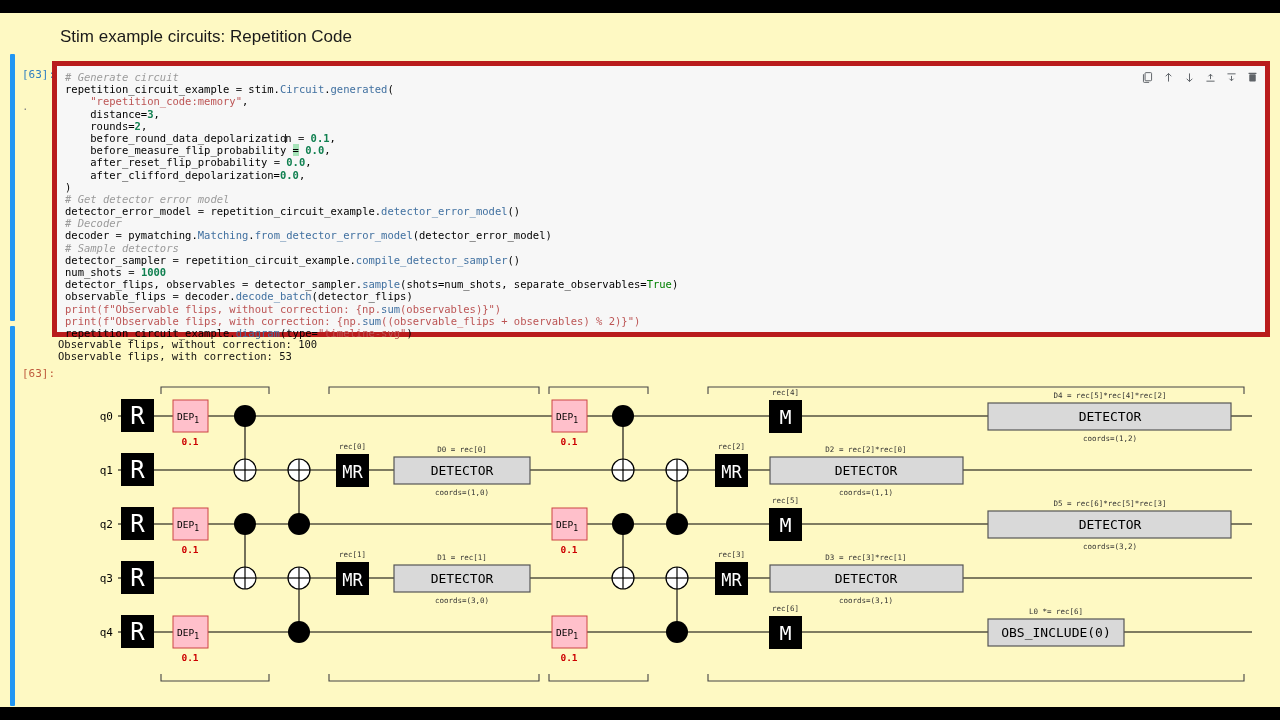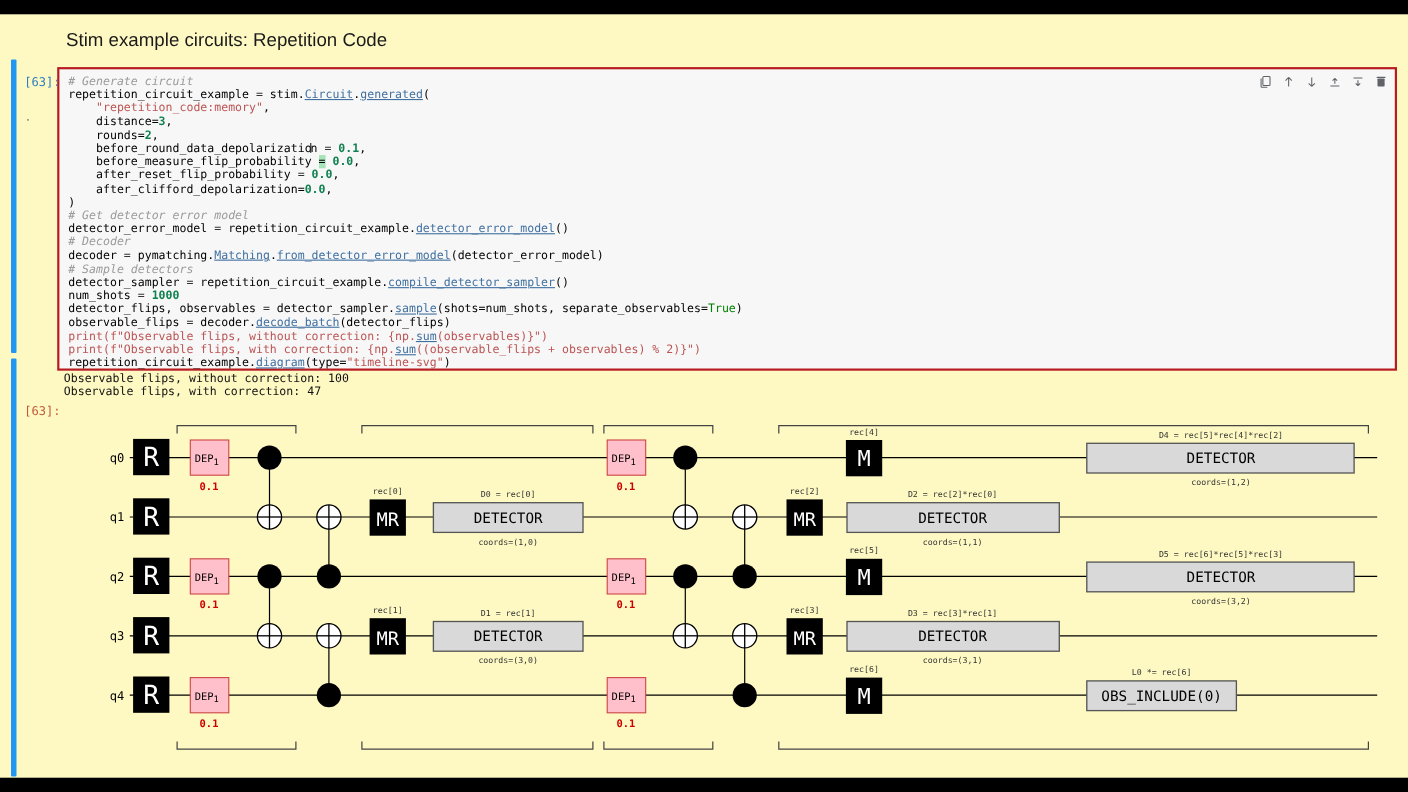--- a/index.html
+++ b/index.html
@@ -25,42 +25,42 @@
   
   .prompt {
     position:absolute; font-family:"DejaVu Sans Mono","Liberation Mono",monospace;
     font-size:11px; color:#307fc1;
   }
   .prompt.out { color:#bf5b3d; }
 
   
   .code-cell {
     position:absolute; left:52px; top:48px; width:1218px; height:276px;
-    background:#f7f7f7; border:2px solid #b91c1c;
+    background:#f7f7f7; border:5px solid #b91c1c;
   }
   .code-toolbar {
     position:absolute; right:4px; top:3px; display:flex; gap:4px; align-items:center;
   }
   .tb-ico {
     width:17px; height:17px; display:flex; align-items:center; justify-content:center;
     color:#5f6368; cursor:pointer; border-radius:2px;
   }
   .tb-ico svg { display:block; }
 
   .code-body {
     position:absolute; left:8px; top:5px; right:0;
     font-family:"DejaVu Sans Mono","Liberation Mono",monospace;
     font-size:10.5px; line-height:12.2px; white-space:pre; color:#000;
   }
   .code-body .ln { height:12.2px; }
   .cm  { color:#9a9a9a; font-style:italic; }   
   .st  { color:#bc5454; }                       
   .nu  { color:#108050; font-weight:bold; }     
   .kw  { color:#008000; font-weight:normal; }     
-  .fn  { color:#4070a0;text-decoration:underline; }                       
+  .fn  { color:#4070a0; }                       
   .op  { color:#333; }
   .sel { background:#a6e3b8; }
   .caret { display:inline-block; width:0; border-left:1px solid #222; height:9px; vertical-align:-1px; margin:0 -1px; }
 
   
   .stdout {
     position:absolute; left:58px; top:326px;
     font-family:"DejaVu Sans Mono","Liberation Mono",monospace;
     font-size:10.5px; line-height:11.5px; color:#111; white-space:pre;
   }
@@ -119,21 +119,21 @@
           <rect x="4" y="4" width="8" height="9" rx="1"></rect>
             <rect x="3" y="2.3" width="10" height="1.4" rx="0.5"></rect>
         </svg>
       </div>
     </div>
 
     <div class="code-body"><div class="ln"><span class="cm"># Generate circuit</span></div><div class="ln">repetition_circuit_example <span class="op">=</span> stim.<span class="fn">Circuit</span>.<span class="fn">generated</span>(</div><div class="ln">    <span class="st">"repetition_code:memory"</span>,</div><div class="ln">    distance=<span class="nu">3</span>,</div><div class="ln">    rounds=<span class="nu">2</span>,</div><div class="ln">    before_round_data_depolarizatio<span class="caret"></span>n <span class="op">=</span> <span class="nu">0.1</span>,</div><div class="ln">    before_measure_flip_probability <span class="sel">=</span> <span class="nu">0.0</span>,</div><div class="ln">    after_reset_flip_probability <span class="op">=</span> <span class="nu">0.0</span>,</div><div class="ln">    after_clifford_depolarization=<span class="nu">0.0</span>,</div><div class="ln">)</div><div class="ln"><span class="cm"># Get detector error model</span></div><div class="ln">detector_error_model <span class="op">=</span> repetition_circuit_example.<span class="fn">detector_error_model</span>()</div><div class="ln"><span class="cm"># Decoder</span></div><div class="ln">decoder <span class="op">=</span> pymatching.<span class="fn">Matching</span>.<span class="fn">from_detector_error_model</span>(detector_error_model)</div><div class="ln"><span class="cm"># Sample detectors</span></div><div class="ln">detector_sampler <span class="op">=</span> repetition_circuit_example.<span class="fn">compile_detector_sampler</span>()</div><div class="ln">num_shots <span class="op">=</span> <span class="nu">1000</span></div><div class="ln">detector_flips, observables <span class="op">=</span> detector_sampler.<span class="fn">sample</span>(shots=num_shots, separate_observables=<span class="kw">True</span>)</div><div class="ln">observable_flips <span class="op">=</span> decoder.<span class="fn">decode_batch</span>(detector_flips)</div><div class="ln"><span class="st">print(f"Observable flips, without correction: {np.</span><span class="fn">sum</span><span class="st">(observables)}")</span></div><div class="ln"><span class="st">print(f"Observable flips, with correction: {np.</span><span class="fn">sum</span><span class="st">((observable_flips + observables) % 2)}")</span></div><div class="ln">repetition_circuit_example.<span class="fn">diagram</span>(type=<span class="st">"timeline-svg"</span>)</div></div>
   </div>
 
   <div class="stdout"><span>Observable flips, without correction: 100</span>
-<span>Observable flips, with correction: 47</span></div>
+<span>Observable flips, with correction: 53</span></div>
 
   <div class="circuit">
   <svg width="1280" height="330" viewBox="0 0 1280 330">
 
     <g stroke="#000" stroke-width="1.1">
       <line x1="118" y1="45" x2="1252" y2="45"></line>
       <line x1="118" y1="99" x2="1252" y2="99"></line>
       <line x1="118" y1="153" x2="1252" y2="153"></line>
       <line x1="118" y1="207" x2="1252" y2="207"></line>
       <line x1="118" y1="261" x2="1252" y2="261"></line>

